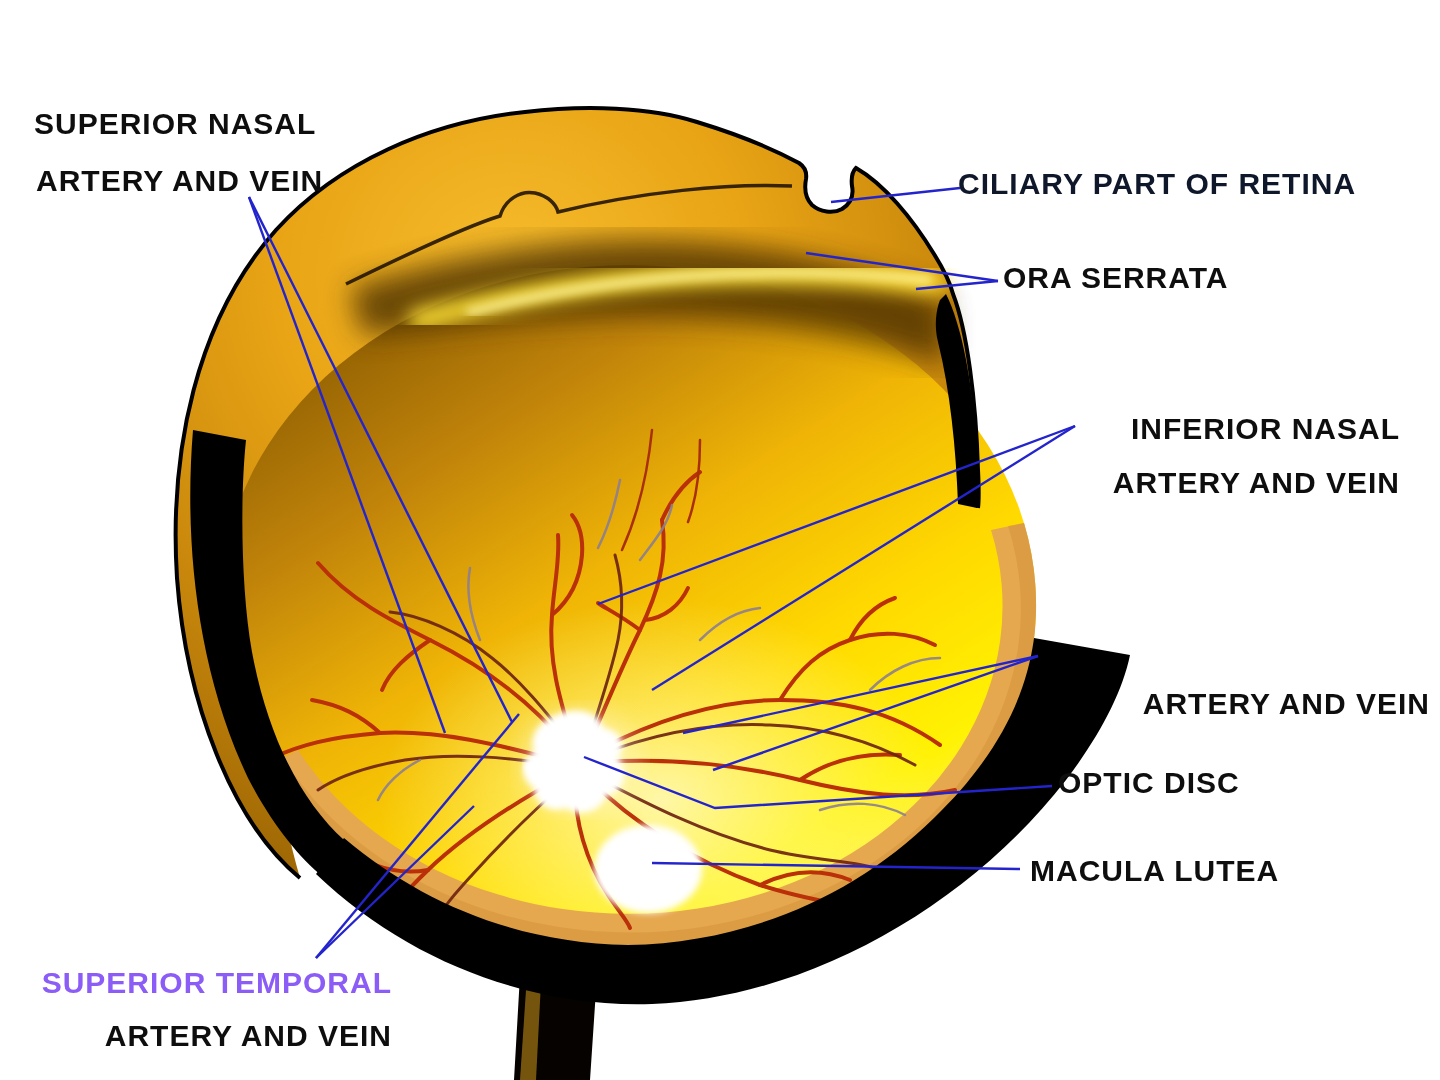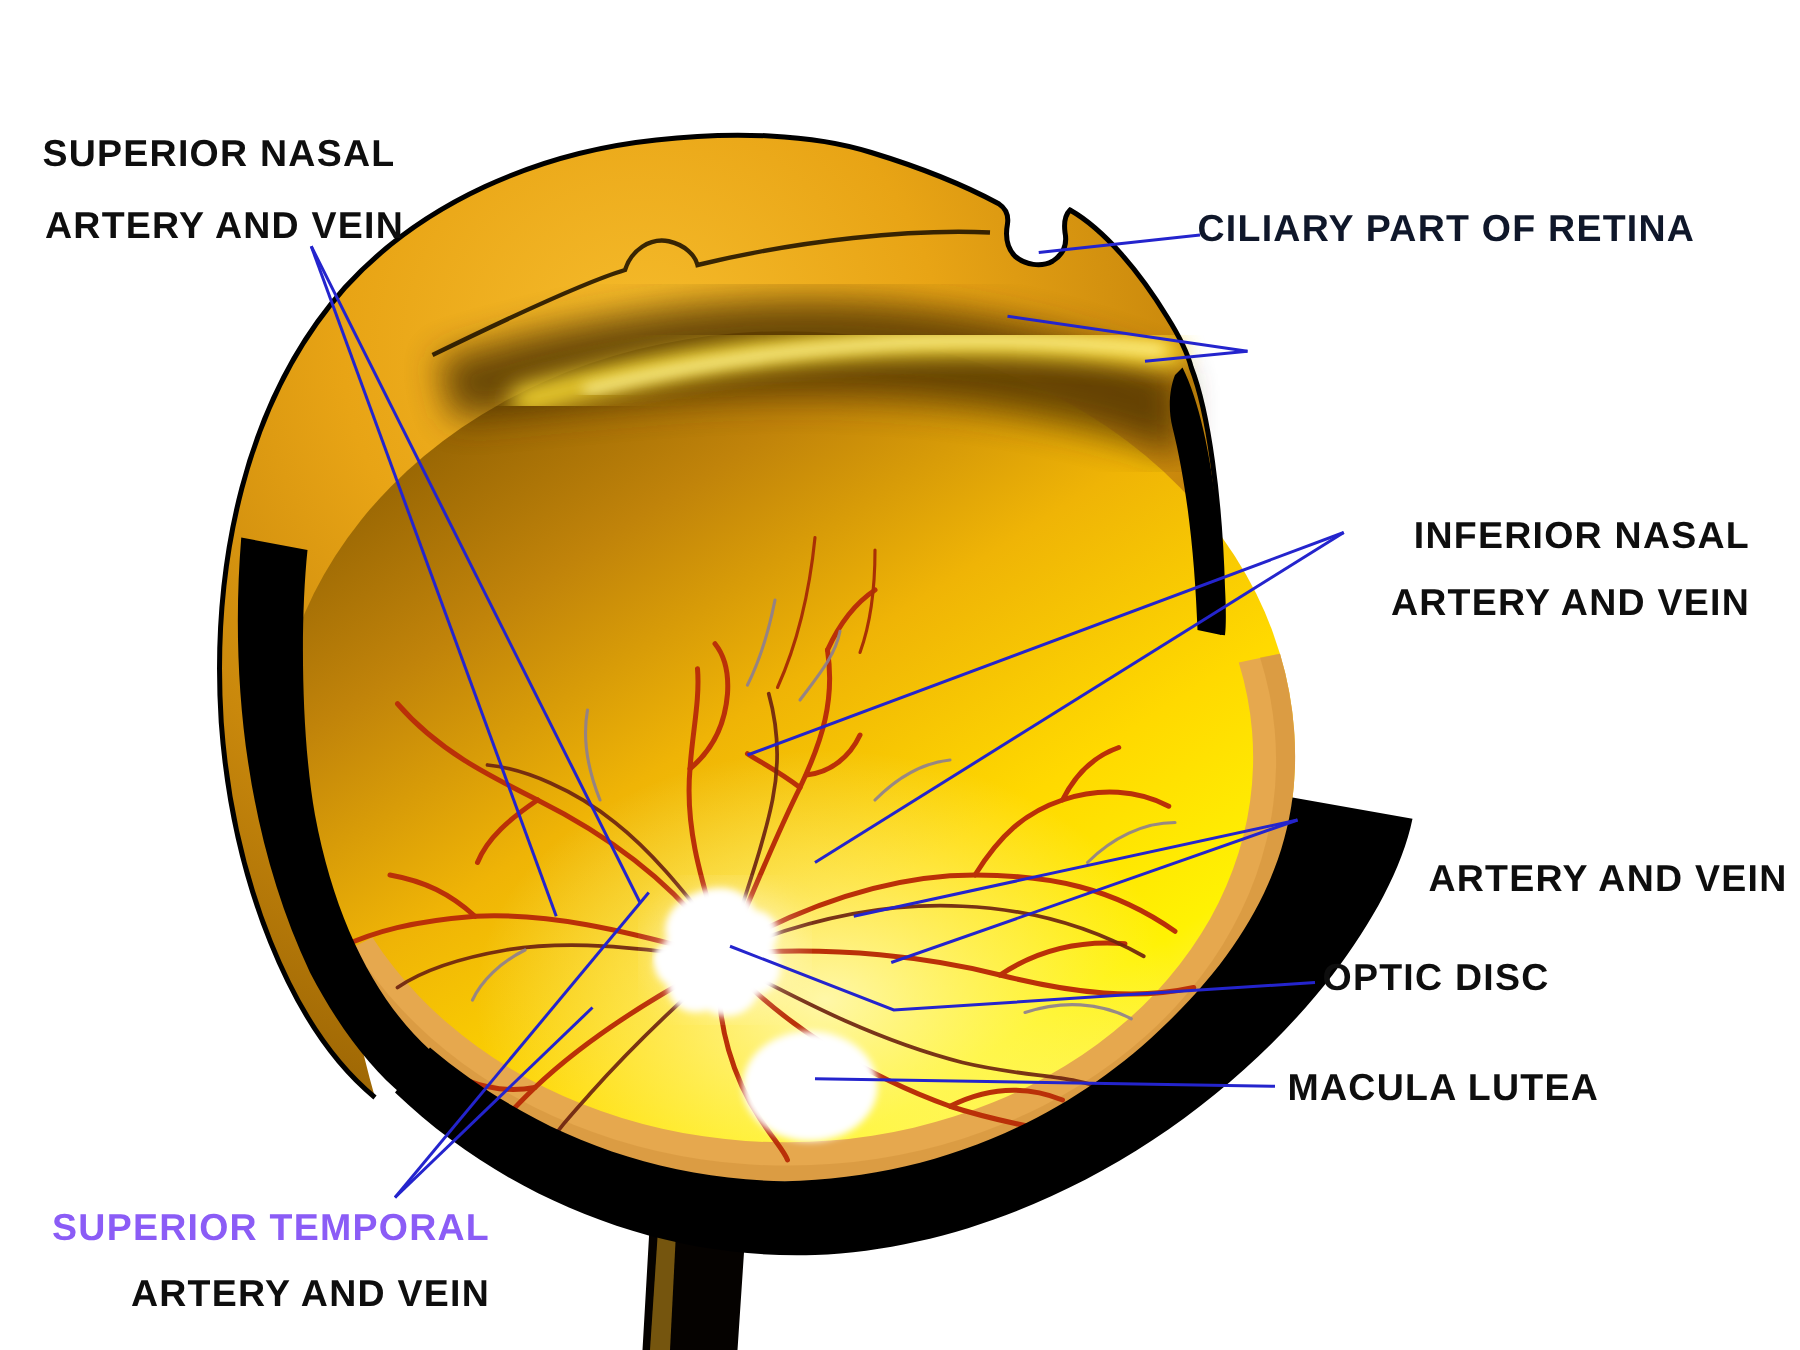--- a/index.html
+++ b/index.html
@@ -235,20 +235,21 @@
         <polyline points="316,958 474,806" fill="none" stroke="#2424cd" stroke-width="2.4"></polyline>
         <polyline points="316,958 519,714" fill="none" stroke="#2424cd" stroke-width="2.4"></polyline>
       </g>
 </svg>
 
 <div class="lbl" style="left: 34px; top: 107px; color: rgb(14, 14, 14);">SUPERIOR NASAL</div>
 <div class="lbl" style="left: 36px; top: 164px; color: rgb(14, 14, 14);">ARTERY AND VEIN</div>
 
 <div class="lbl" style="left: 958px; top: 167px; color: #0f172a;">CILIARY PART OF RETINA</div>
 
+<div class="lbl" style="left: 1003px; top: 261px; color: rgb(14, 14, 14);">ORA SERRATA</div>
 
 <div class="lbl center" style="left: 1100px; top: 412px; width: 300px; color: rgb(14, 14, 14);">INFERIOR NASAL</div>
 <div class="lbl center" style="left: 1100px; top: 466px; width: 300px; color: rgb(14, 14, 14);">ARTERY AND VEIN</div>
 
 <div class="lbl center" style="left: 1080px; top: 687px; width: 350px; color: rgb(14, 14, 14);">ARTERY AND VEIN</div>
 
 <div class="lbl" style="left: 1058px; top: 766px; color: rgb(14, 14, 14);">OPTIC DISC</div>
 
 <div class="lbl" style="left: 1030px; top: 854px; color: rgb(14, 14, 14);">MACULA LUTEA</div>
 

